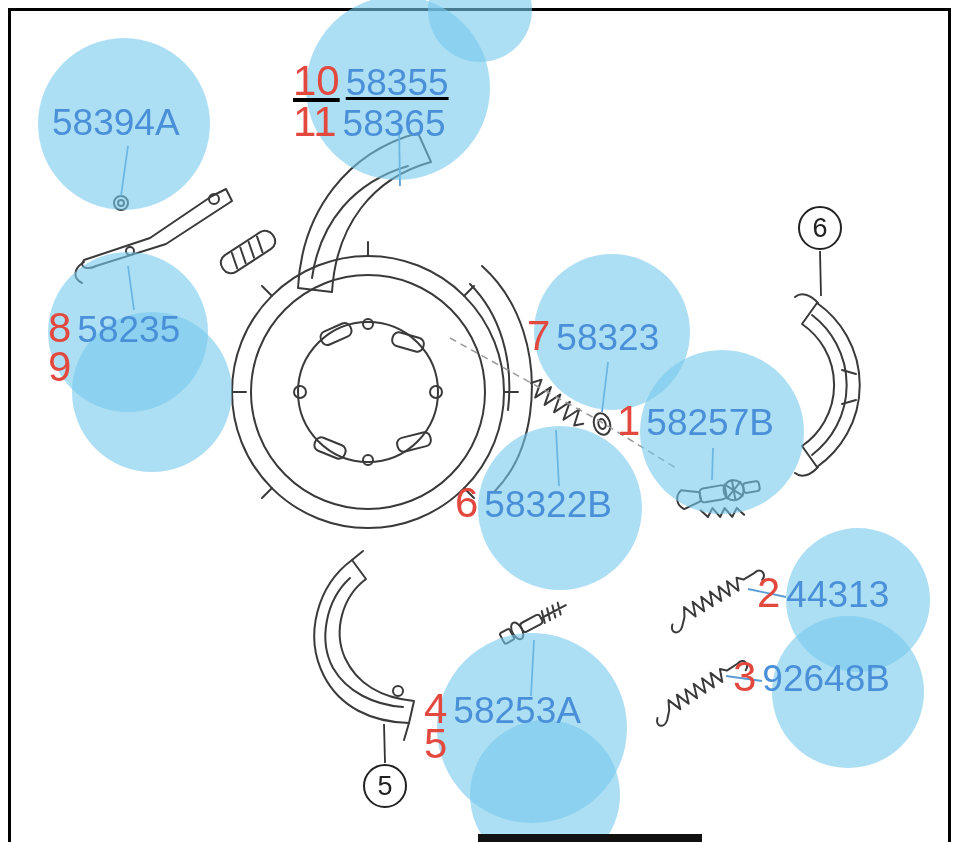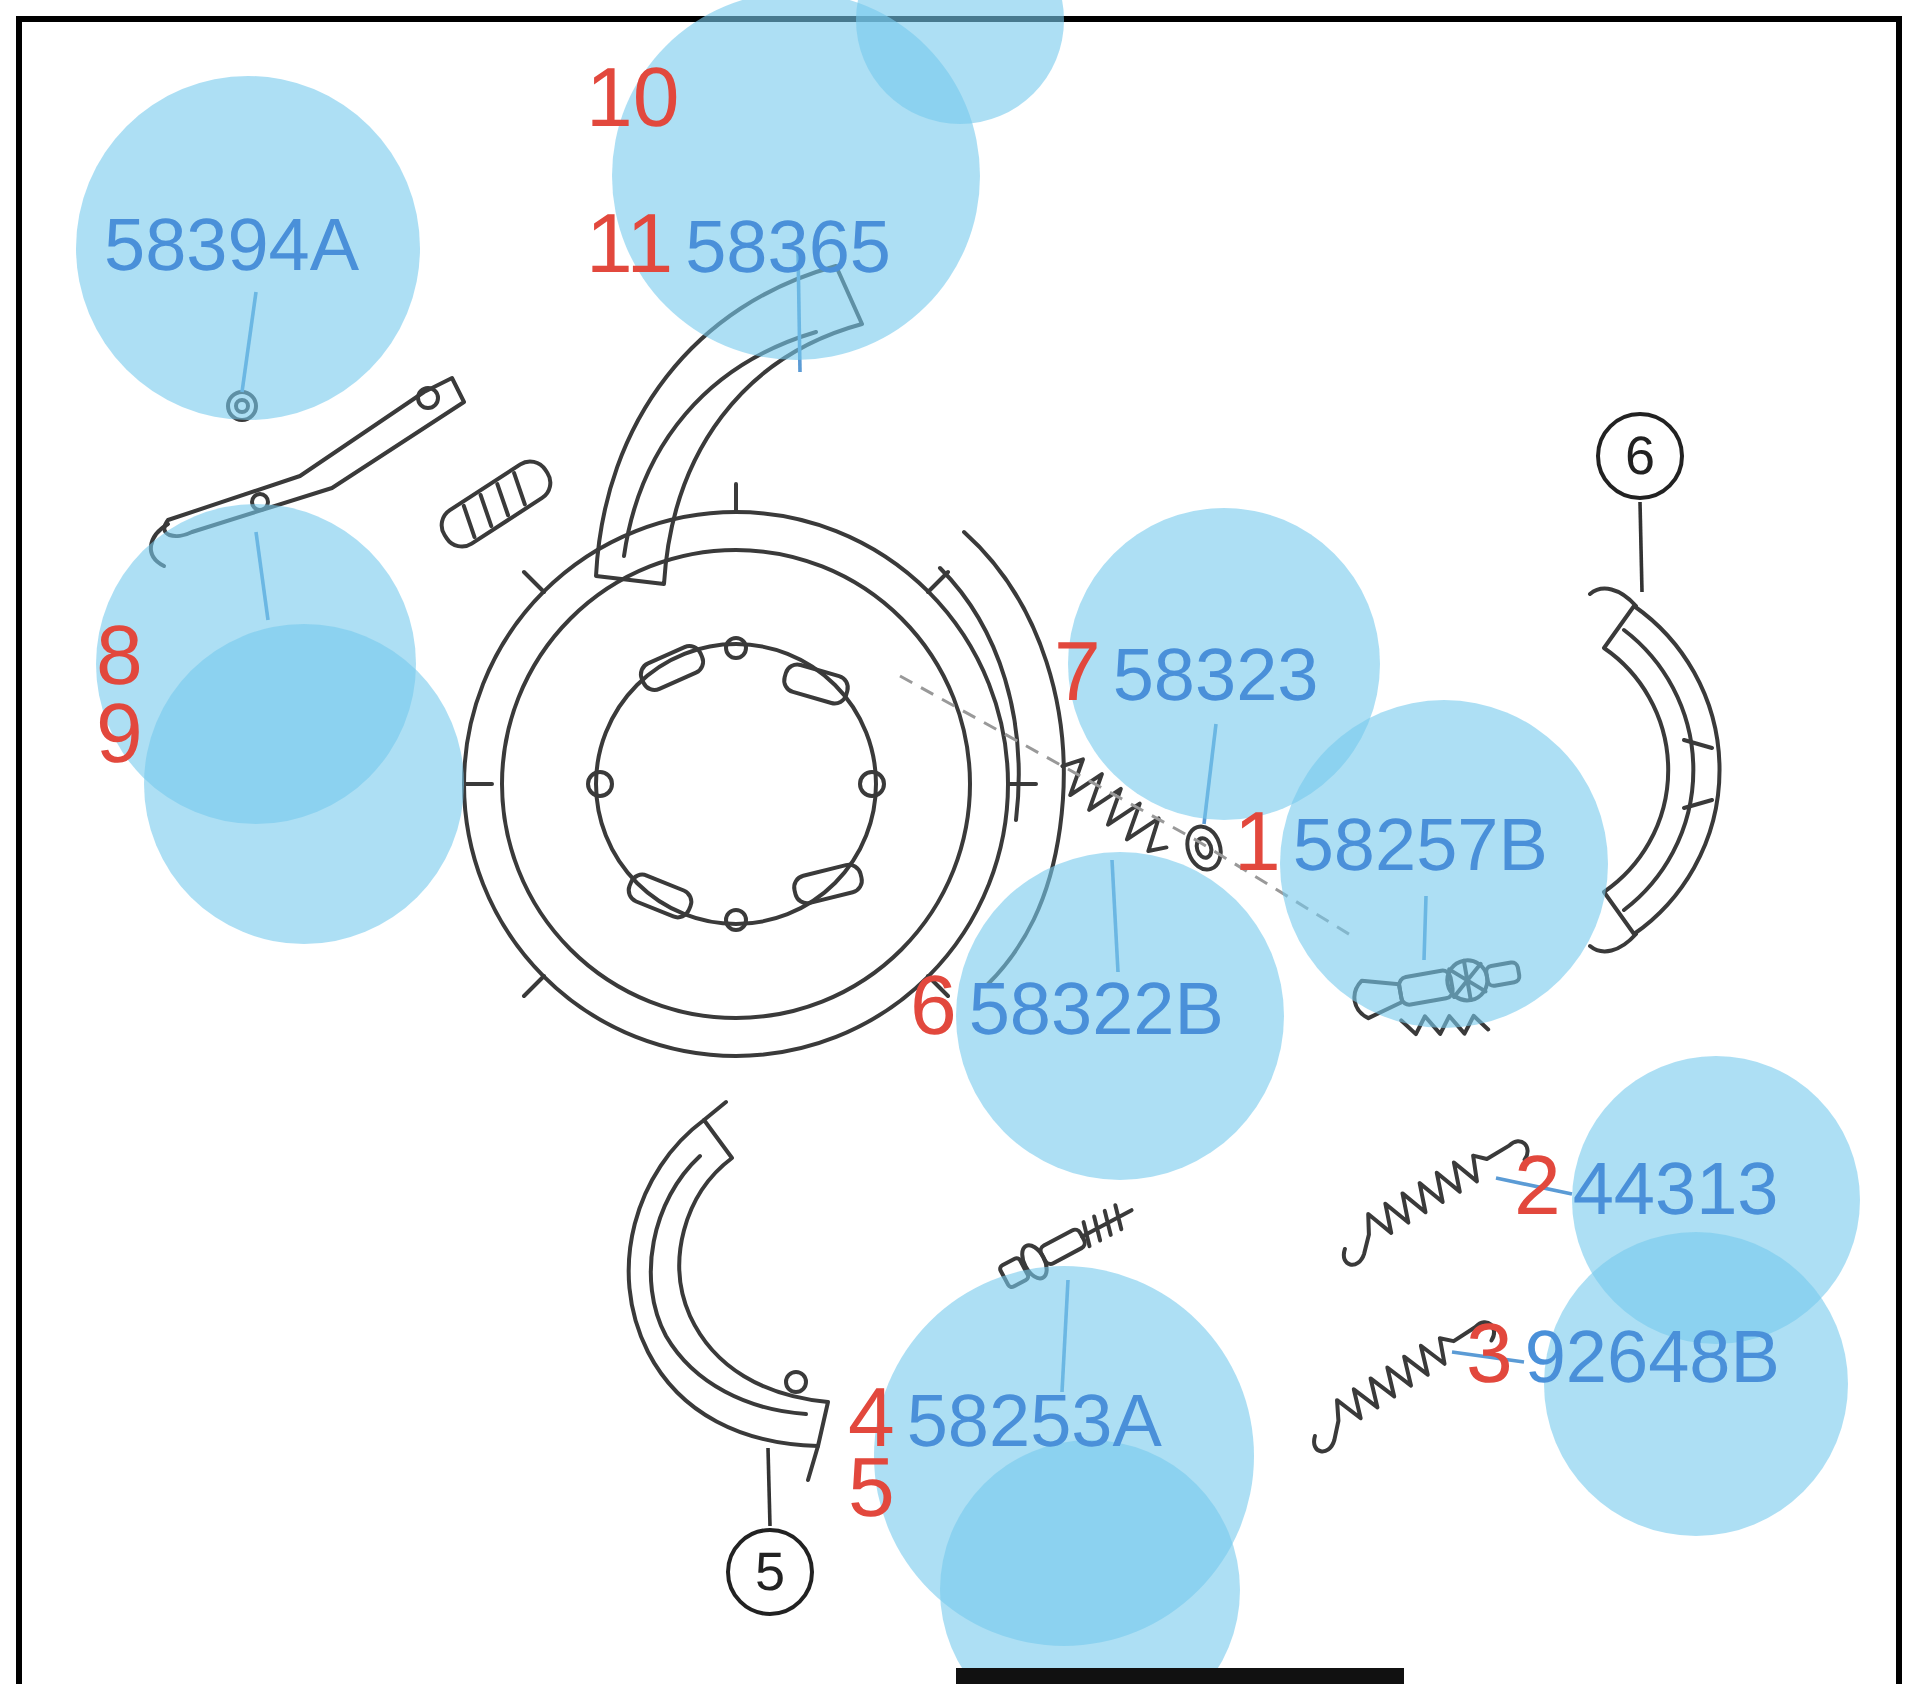--- a/index.html
+++ b/index.html
@@ -151,30 +151,32 @@
   <div class="blob" style="left:478px; top:426px; width:164px; height:164px;"></div>
   <div class="blob" style="left:786px; top:528px; width:144px; height:144px;"></div>
   <div class="blob" style="left:772px; top:616px; width:152px; height:152px;"></div>
   <div class="blob" style="left:437px; top:633px; width:190px; height:190px;"></div>
   <div class="blob" style="left:470px; top:720px; width:150px; height:150px;"></div>
 
   <div class="callout" style="left:52px; top:104px;">
     <span class="part">58394A</span>
   </div>
 
-  <div class="callout" style="left:293px; top:28px;">
+  <div class="callout" style="left:293px; top:60px;text-decoration:underline;">
     <span class="idx">10</span>
+    <span class="part">58355</span>
   </div>
   <div class="callout" style="left:293px; top:78px;margin-top:23px;">
     <span class="idx">11</span>
     <span class="part">58365</span>
   </div>
 
   <div class="callout" style="left:48px; top:307px;">
     <span class="idx">8</span>
+    <span class="part">58235</span>
   </div>
   <div class="callout" style="left:48px; top:346px;">
     <span class="idx">9</span>
   </div>
 
   <div class="callout" style="left:527px; top:315px;">
     <span class="idx">7</span>
     <span class="part">58323</span>
   </div>
 

